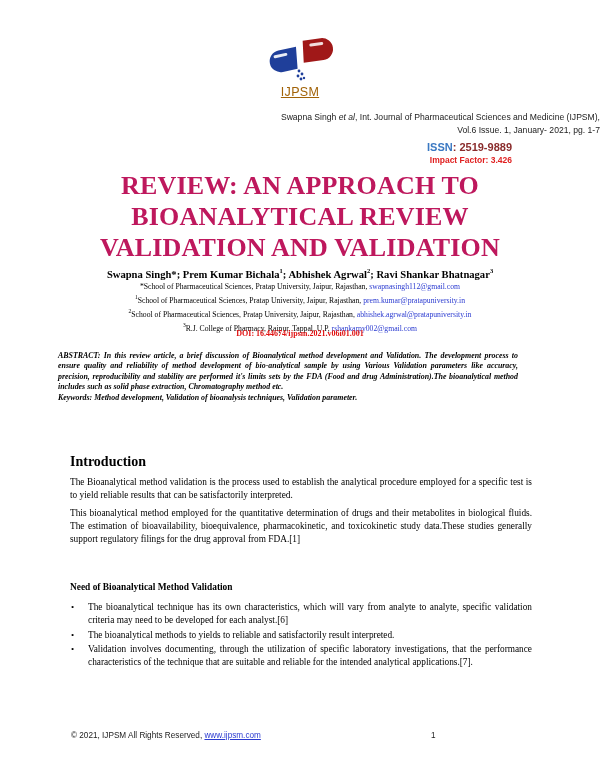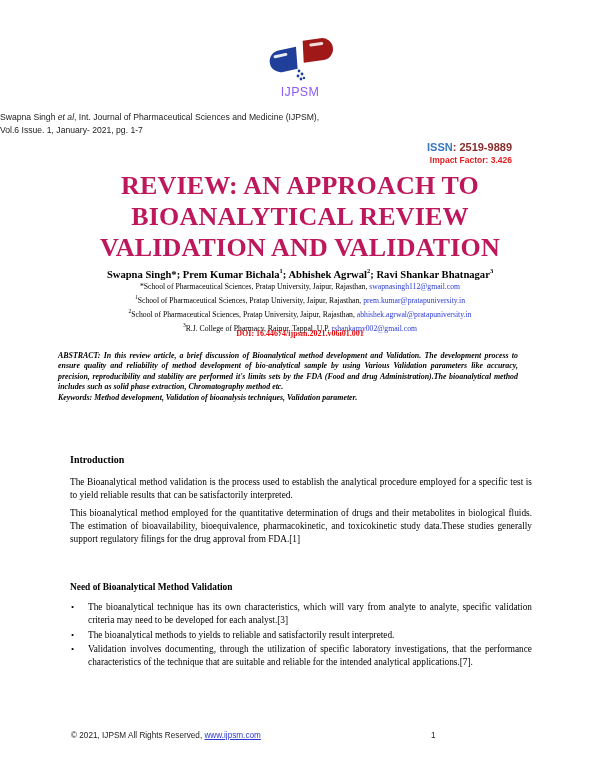--- a/index.html
+++ b/index.html
@@ -1,43 +1,43 @@
 <!DOCTYPE html>
 <html><head>
 <meta charset="utf-8">
 <style>
   html, body { margin: 0; padding: 0; background: #ffffff; }
   body { width: 600px; height: 776px; position: relative; overflow: hidden; font-family: "Liberation Serif", serif; color: #000; }
   .page { position: absolute; left: 0; top: 0; width: 600px; height: 776px; }
 
   .logo { position: absolute; left: 258px; top: 28px; width: 84px; height: 78px; }
   .logo svg { display: block; }
-  .logo-text { position: absolute; left: 0; width: 84px; top: 57px; text-align: center; font-family: "Liberation Sans", sans-serif; font-size: 12.5px; color: #8b5cf6; letter-spacing: 0.3px; }
+  .logo-text { position: absolute; left: 0; width: 84px; top: 57px; text-align: center; font-family: "Liberation Sans", sans-serif; font-size: 12.5px; color: #a16207; letter-spacing: 0.3px; text-decoration: underline; }
 
-  .citation { position: absolute; left: 0; width: 600px; top: 111px; text-align: left; font-family: "Liberation Sans", sans-serif; font-size: 8.6px; line-height: 13px; color: #222; }
+  .citation { position: absolute; left: 0; width: 600px; top: 111px; text-align: right; font-family: "Liberation Sans", sans-serif; font-size: 8.6px; line-height: 13px; color: #222; }
   .citation i { font-style: italic; }
 
   .issn { position: absolute; right: 88px; top: 141px; font-family: "Liberation Sans", sans-serif; font-size: 11px; font-weight: bold; color: #555; }
   .issn .lbl { color: #3a78c2; }
   .issn .val { color: #8a2c2c; }
   .impact { position: absolute; right: 88px; top: 155px; font-family: "Liberation Sans", sans-serif; font-size: 8.5px; font-weight: bold; color: #e02020; }
 
   .title { position: absolute; left: 0; width: 600px; top: 170px; text-align: center; font-family: "Liberation Serif", serif; font-weight: bold; font-size: 26px; line-height: 31px; color: #be185d; letter-spacing: 0.2px; }
 
   .authors { position: absolute; left: 0; width: 600px; top: 267px; text-align: center; font-weight: bold; font-size: 10.6px; }
   .authors sup { font-size: 6.5px; }
   .affils { position: absolute; left: 0; width: 600px; top: 281px; text-align: center; font-size: 7.7px; line-height: 11.2px; }
   .affils sup { font-size: 5.5px; }
   .affils a { color: #2a3ad0; }
   .doi { position: absolute; left: 0; width: 600px; top: 329px; text-align: center; font-weight: bold; font-size: 8px; color: #e01010; }
 
   .abstract { position: absolute; left: 58px; width: 460px; top: 351px; font-size: 7.9px; line-height: 10.4px; font-style: italic; font-weight: bold; text-align: justify; }
   .abstract p { margin: 0; }
 
-  .h-intro { position: absolute; left: 70px; top: 454px; font-size: 10px; font-weight: bold; }
+  .h-intro { position: absolute; left: 70px; top: 454px; font-size: 14px; font-weight: bold; }
   .body-p { position: absolute; left: 70px; width: 462px; font-size: 9.3px; line-height: 13px; text-align: justify; }
   .p1 { top: 476px; }
   .p2 { top: 507px; }
   .h-need { position: absolute; left: 70px; top: 582px; font-size: 9.4px; font-weight: bold; }
   .bullets { position: absolute; left: 70px; width: 462px; top: 601px; margin: 0; padding: 0; list-style: none; font-size: 9.3px; line-height: 13px; }
   .bullets li { position: relative; padding-left: 18px; text-align: justify; margin-bottom: 1.5px; }
   .bullets li .dot { position: absolute; left: 1px; top: 0; font-size: 9px; }
 
   .footer { position: absolute; left: 71px; top: 731px; font-family: "Liberation Sans", sans-serif; font-size: 8.2px; color: #222; }
   .footer a { color: #2a3ad0; text-decoration: underline; }
@@ -98,21 +98,21 @@
     <p>ABSTRACT: In this review article, a brief discussion of Bioanalytical method development and Validation.  The development process to ensure quality and reliability of method development of bio-analytical sample by using Various Validation parameters like accuracy, precision, reproducibility and stability are performed it's limits sets by the FDA (Food and drug Administration).The bioanalytical method includes such as solid phase extraction, Chromatography method etc.</p>
     <p>Keywords: Method development, Validation of bioanalysis techniques, Validation parameter.</p>
   </div>
 
   <div class="h-intro">Introduction</div>
   <div class="body-p p1">The Bioanalytical method validation is the process used to establish the analytical procedure employed for a specific test is to yield reliable results that can be satisfactorily interpreted.</div>
   <div class="body-p p2">This bioanalytical method employed for the quantitative determination of drugs and their metabolites in biological fluids. The estimation of bioavailability, bioequivalence, pharmacokinetic, and toxicokinetic study data.These studies generally support regulatory filings for the drug approval from FDA.[1]</div>
 
   <div class="h-need">Need of Bioanalytical Method Validation</div>
   <ul class="bullets">
-    <li><span class="dot">•</span><span>The bioanalytical technique has its own characteristics, which will vary from analyte to analyte, specific validation criteria may need to be developed for each analyst.[3]</span></li>
+    <li><span class="dot">•</span><span>The bioanalytical technique has its own characteristics, which will vary from analyte to analyte, specific validation criteria may need to be developed for each analyst.[6]</span></li>
     <li><span class="dot">•</span><span>The bioanalytical methods to yields to reliable and satisfactorily result interpreted.</span></li>
     <li><span class="dot">•</span><span>Validation involves documenting, through the utilization of specific laboratory investigations, that the performance characteristics of the technique that are suitable and reliable for the intended analytical applications.[7].</span></li>
   </ul>
 
   <div class="footer"><span>© 2021, IJPSM All Rights Reserved, </span><a>www.ijpsm.com</a></div>
   <div class="pagenum">1</div>
 
 </div>
 
 </body></html>

